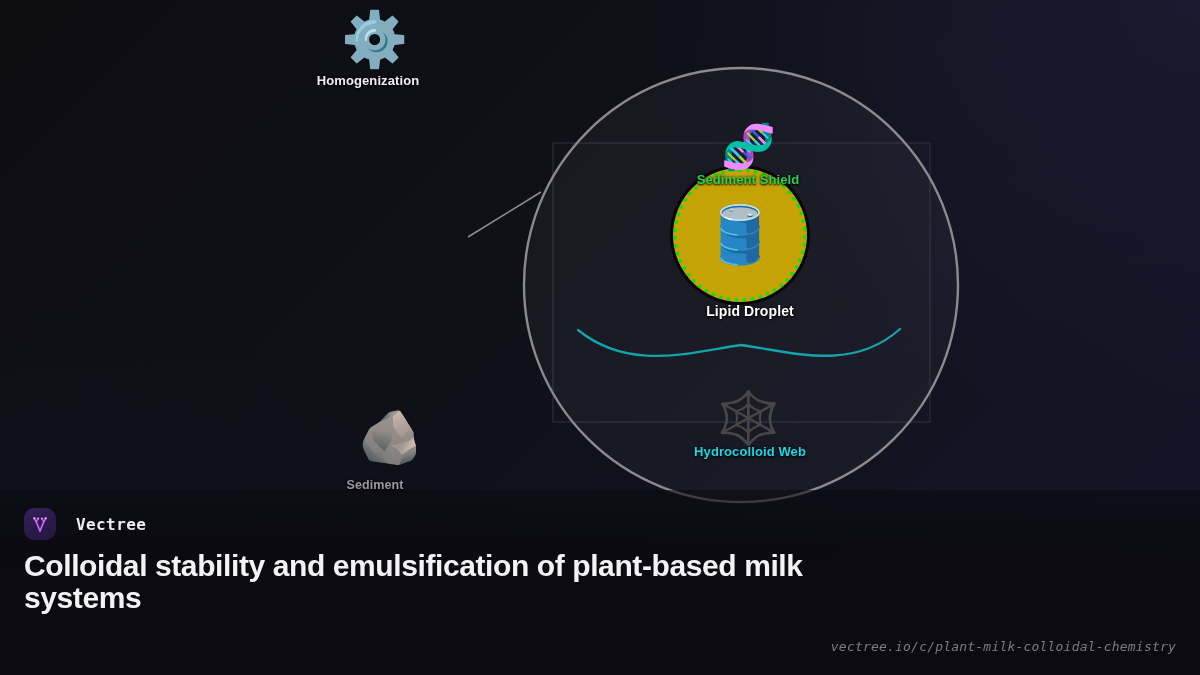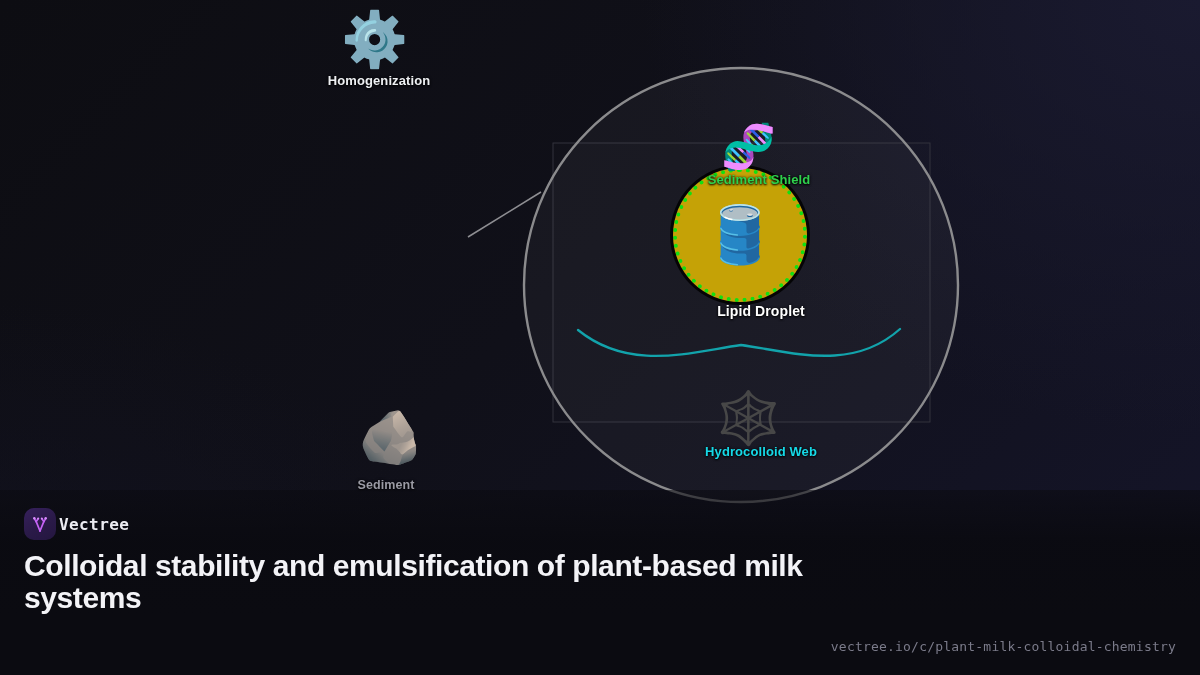--- a/index.html
+++ b/index.html
@@ -28,21 +28,20 @@
   }
 
   .node-label {
     position: absolute;
     transform: translateX(-50%);
     white-space: nowrap;
     font-size: 13px;
     font-weight: bold;
     letter-spacing: .1px;
     text-shadow: 0 1px 2px rgba(0,0,0,.92), 0 0 3px rgba(0,0,0,.8);
-    margin-left: 11px;
   }
   .emoji {
     position: absolute;
     transform: translate(-50%,-50%);
     line-height: 1;
     text-align: center;
     font-family: "DejaVu Sans", sans-serif;
   }
 
   
@@ -63,21 +62,21 @@
   #rock-emoji    { left: 391px; top: 437px; font-size: 52px; }
 
   
   #footer {
     position: absolute;
     left: 0; right: 0; bottom: 0;
     height: 185px;
     padding: 18px 24px 14px 24px;
     background: linear-gradient(180deg, rgba(10,10,16,0.55) 0%, rgba(10,10,16,0.93) 28%, #0b0b11 70%);
   }
-  #brand-row { display: flex; align-items: center; gap: 3px; height: 32px; }
+  #brand-row { display: flex; align-items: center; gap: 20px; height: 32px; }
   #brand-mark {
     width: 32px; height: 32px; border-radius: 10px;
     background: linear-gradient(150deg, #36205c 0%, #2a1a48 55%, #241640 100%);
     display: flex; align-items: center; justify-content: center;
     flex: 0 0 auto;
   }
   #brand-name {
     color: #ececf2; font-size: 16px; font-weight: bold;
     font-family: "DejaVu Sans Mono", monospace;
     letter-spacing: .4px;
@@ -92,20 +91,21 @@
     letter-spacing: -0.4px;
     max-width: 790px;
   }
   #permalink {
     position: absolute;
     right: 24px; bottom: 21px;
     color: #7b7b8a;
     font-family: "DejaVu Sans Mono", monospace;
     font-size: 13px;
     letter-spacing: .2px;
+    font-style: italic;
   }
 </style>
 </head>
 <body>
 
 <div id="stage">
 
   <div id="diagram">
 
     <svg width="1200" height="675" viewBox="0 0 1200 675" style="position:absolute;left:0;top:0;">

